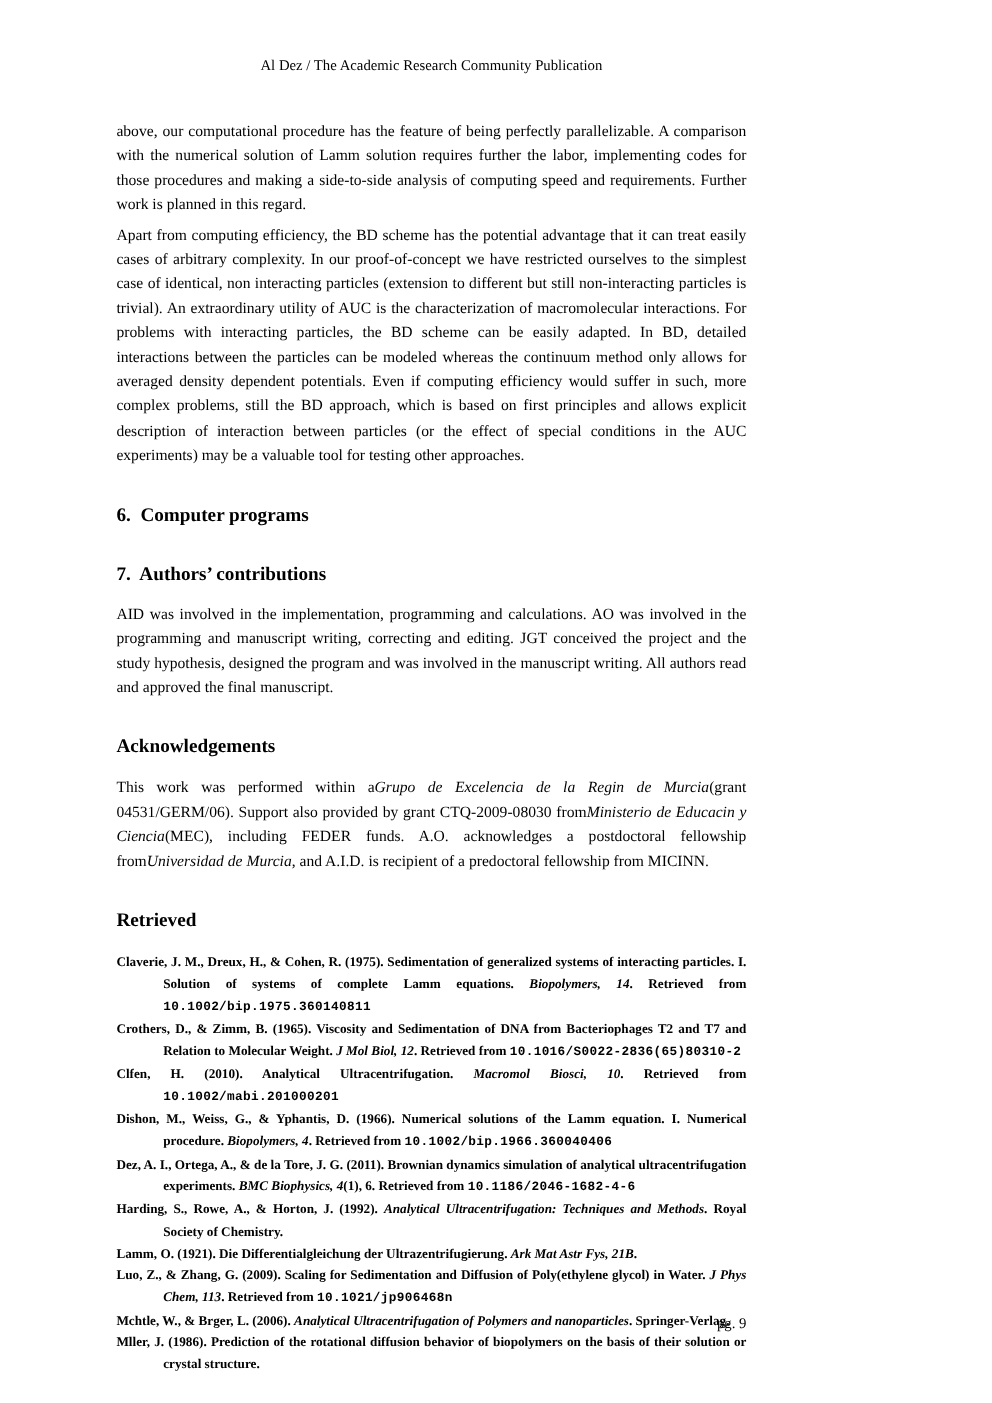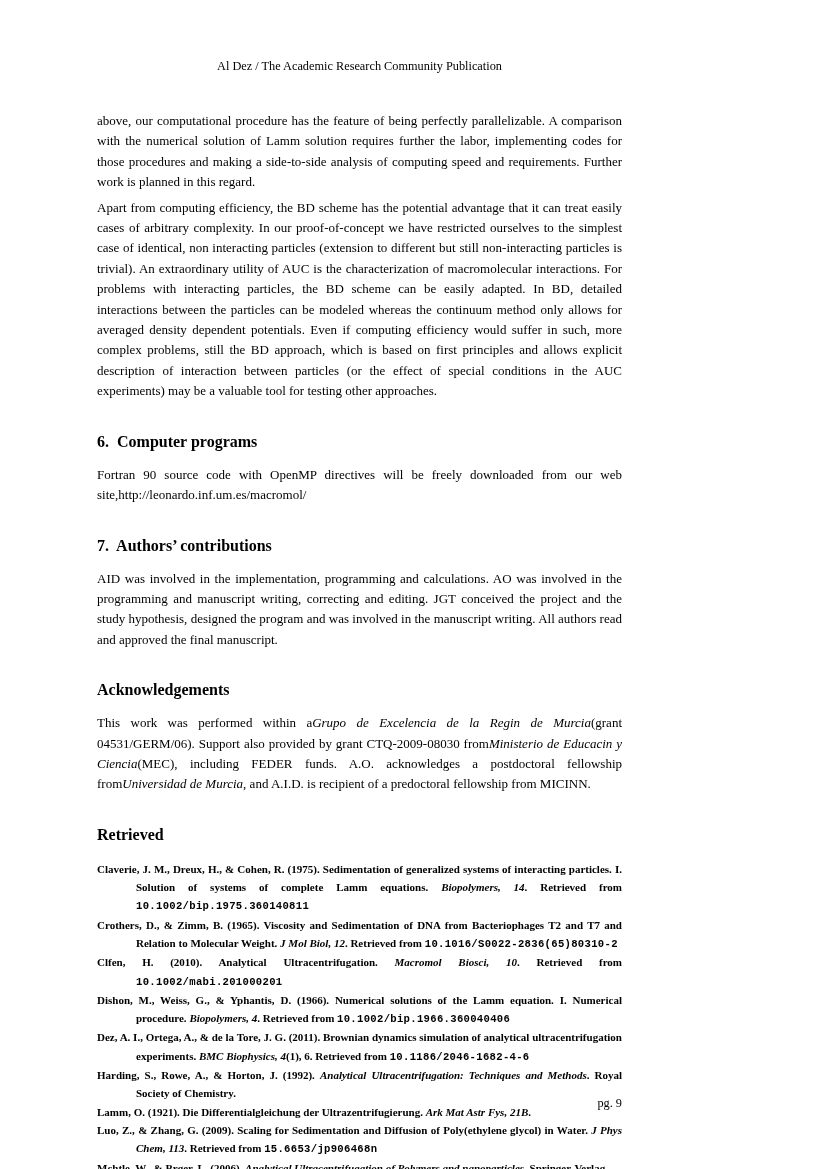--- a/index.html
+++ b/index.html
@@ -6,21 +6,21 @@
   html, body { margin: 0; padding: 0; }
   body {
     width: 827px; height: 1169px;
     background: #ffffff;
     color: #000000;
     font-family: "Liberation Serif", serif;
   }
   .page {
     position: relative;
     width: 719px; height: 1169px;
-    padding: 12px 97px;
+    padding: 0 97px;
     overflow: hidden;
   }
   .running-header {
     margin-top: 47px;
     text-align: center;
     font-size: 12.3px;
     line-height: 15px;
   }
   .page-main { margin-top: 37px; }
   .body-par {
@@ -71,41 +71,40 @@
   </header>
 
   <main class="page-main">
 
     <p class="body-par">above, our computational procedure has the feature of being perfectly parallelizable. A comparison with the numerical solution of Lamm solution requires further the labor, implementing codes for those procedures and making a side-to-side analysis of computing speed and requirements. Further work is planned in this regard.</p>
 
     <p class="body-par">Apart from computing efficiency, the BD scheme has the potential advantage that it can treat easily cases of arbitrary complexity. In our proof-of-concept we have restricted ourselves to the simplest case of identical, non interacting particles (extension to different but still non-interacting particles is trivial). An extraordinary utility of AUC is the characterization of macromolecular interactions. For problems with interacting particles, the BD scheme can be easily adapted. In BD, detailed interactions between the particles can be modeled whereas the continuum method only allows for averaged density dependent potentials. Even if computing efficiency would suffer in such, more complex problems, still the BD approach, which is based on first principles and allows explicit description of interaction between particles (or the effect of special conditions in the AUC experiments) may be a valuable tool for testing other approaches.</p>
 
     <h2 class="section-heading">6.  Computer programs</h2>
 
-    <p class="body-par breakable">Fortran 90 source code with OpenMP directives will be freely downloaded from our web site,http://leonardo.inf.um.es/macromol/</p>
 
     <h2 class="section-heading">7.  Authors’ contributions</h2>
 
     <p class="body-par">AID was involved in the implementation, programming and calculations. AO was involved in the programming and manuscript writing, correcting and editing. JGT conceived the project and the study hypothesis, designed the program and was involved in the manuscript writing. All authors read and approved the final manuscript.</p>
 
     <h2 class="section-heading">Acknowledgements</h2>
 
     <p class="body-par"><span>This work was performed within a</span><span class="it">Grupo de Excelencia de la Regin de Murcia</span><span>(grant 04531/GERM/06). Support also provided by grant CTQ-2009-08030 from</span><span class="it">Ministerio de Educacin y Ciencia</span><span>(MEC), including FEDER funds. A.O. acknowledges a postdoctoral fellowship from</span><span class="it">Universidad de Murcia</span><span>, and A.I.D. is recipient of a predoctoral fellowship from MICINN.</span></p>
 
     <h2 class="section-heading">Retrieved</h2>
 
     <div class="ref-list">
         <p class="ref-item"><span>Claverie, J. M., Dreux, H., &amp; Cohen, R. (1975). Sedimentation of generalized systems of interacting particles. I. Solution of systems of complete Lamm equations. </span><span class="it">Biopolymers, 14</span><span>. Retrieved from </span><span class="mono">10.1002/bip.1975.360140811</span></p>
         <p class="ref-item"><span>Crothers, D., &amp; Zimm, B. (1965). Viscosity and Sedimentation of DNA from Bacteriophages T2 and T7 and Relation to Molecular Weight. </span><span class="it">J Mol Biol, 12</span><span>. Retrieved from </span><span class="mono">10.1016/S0022-2836(65)80310-2</span></p>
         <p class="ref-item"><span>Clfen, H. (2010). Analytical Ultracentrifugation. </span><span class="it">Macromol Biosci, 10</span><span>. Retrieved from </span><span class="mono">10.1002/mabi.201000201</span></p>
         <p class="ref-item"><span>Dishon, M., Weiss, G., &amp; Yphantis, D. (1966). Numerical solutions of the Lamm equation. I. Numerical procedure. </span><span class="it">Biopolymers, 4</span><span>. Retrieved from </span><span class="mono">10.1002/bip.1966.360040406</span></p>
         <p class="ref-item"><span>Dez, A. I., Ortega, A., &amp; de la Tore, J. G. (2011). Brownian dynamics simulation of analytical ultracentrifugation experiments. </span><span class="it">BMC Biophysics, 4</span><span>(1), 6. Retrieved from </span><span class="mono">10.1186/2046-1682-4-6</span></p>
         <p class="ref-item"><span>Harding, S., Rowe, A., &amp; Horton, J. (1992). </span><span class="it">Analytical Ultracentrifugation: Techniques and Methods</span><span>. Royal Society of Chemistry.</span></p>
         <p class="ref-item"><span>Lamm, O. (1921). Die Differentialgleichung der Ultrazentrifugierung. </span><span class="it">Ark Mat Astr Fys, 21B</span><span>.</span></p>
-        <p class="ref-item"><span>Luo, Z., &amp; Zhang, G. (2009). Scaling for Sedimentation and Diffusion of Poly(ethylene glycol) in Water. </span><span class="it">J Phys Chem, 113</span><span>. Retrieved from </span><span class="mono">15.6653/jp906468n</span></p>
+        <p class="ref-item"><span>Luo, Z., &amp; Zhang, G. (2009). Scaling for Sedimentation and Diffusion of Poly(ethylene glycol) in Water. </span><span class="it">J Phys Chem, 113</span><span>. Retrieved from </span><span class="mono">10.1021/jp906468n</span></p>
         <p class="ref-item"><span>Mchtle, W., &amp; Brger, L. (2006). </span><span class="it">Analytical Ultracentrifugation of Polymers and nanoparticles</span><span>. Springer-Verlag.</span></p>
         <p class="ref-item"><span>Mller, J. (1986). Prediction of the rotational diffusion behavior of biopolymers on the basis of their solution or crystal structure.</span></p>
       </div>
 
   </main>
 
   <footer class="page-footer">
     <span>pg. 9</span>
   </footer>
 

